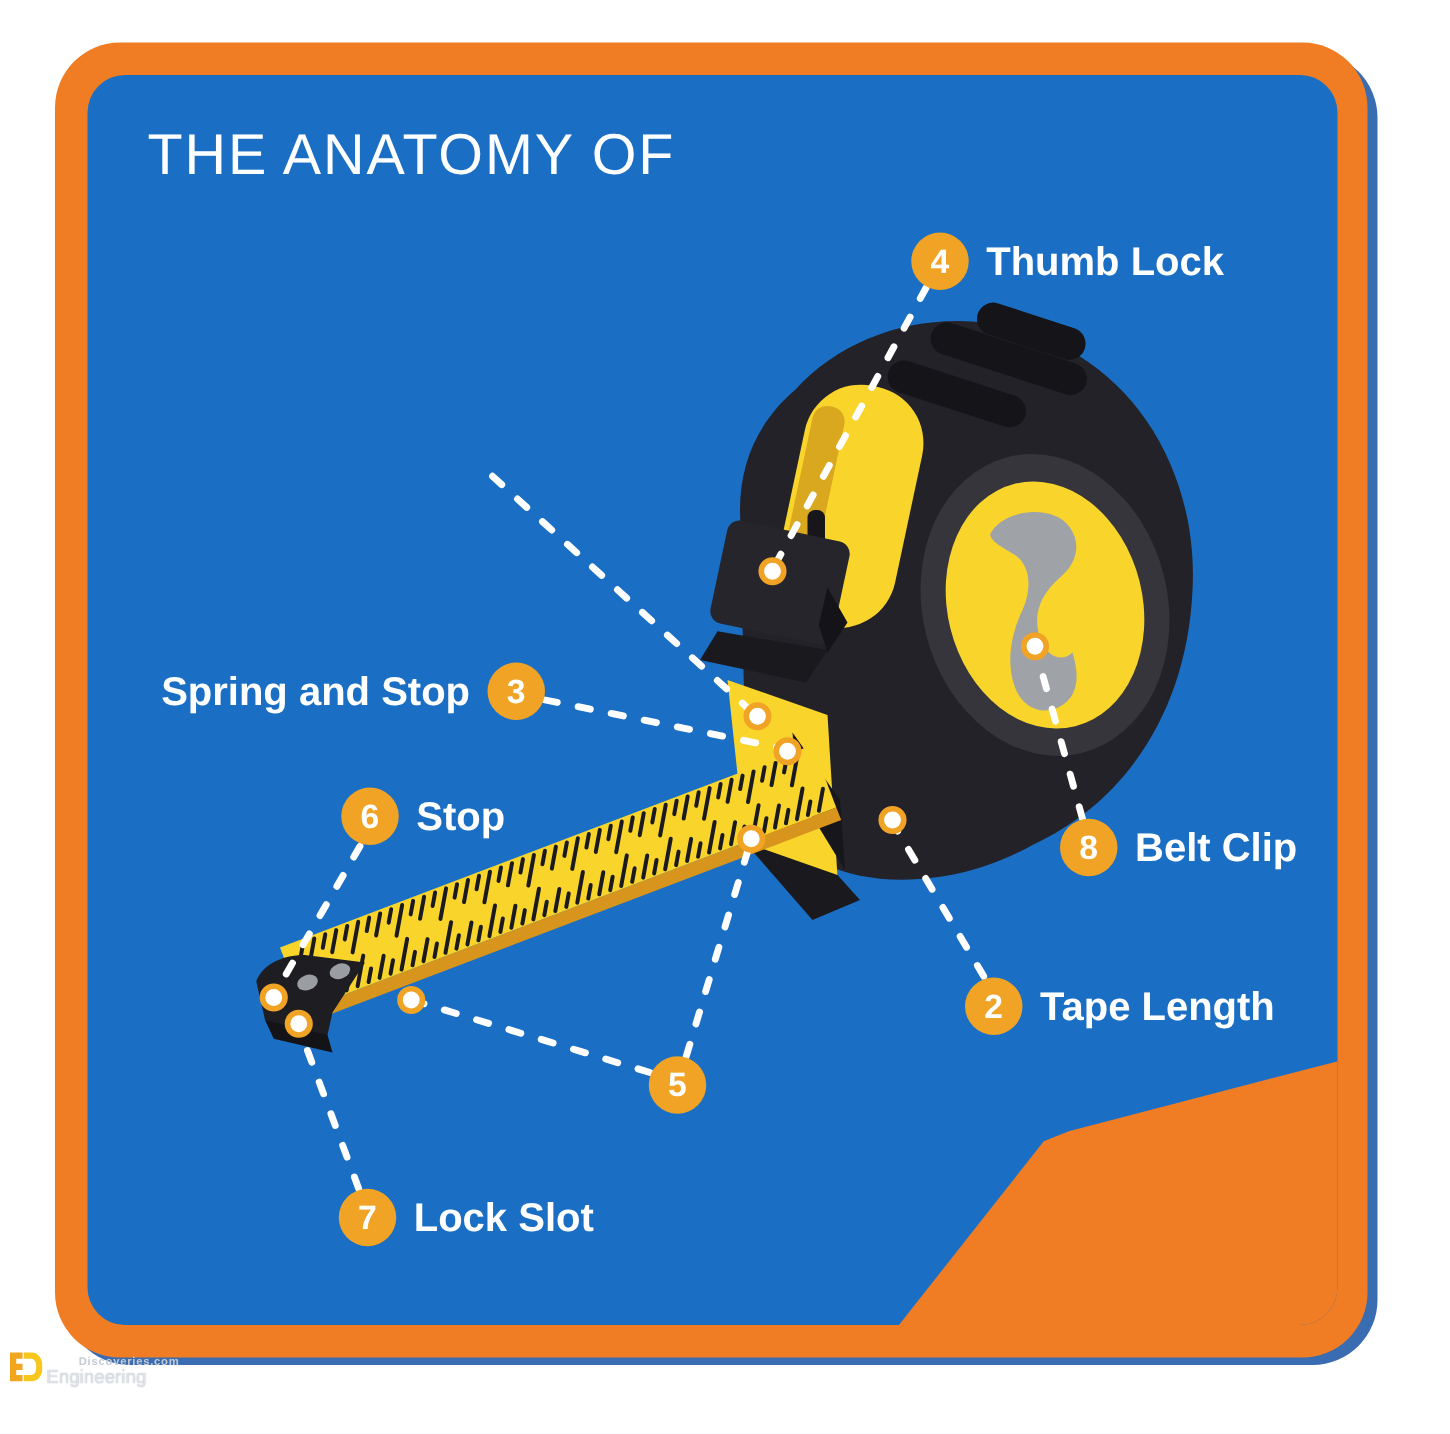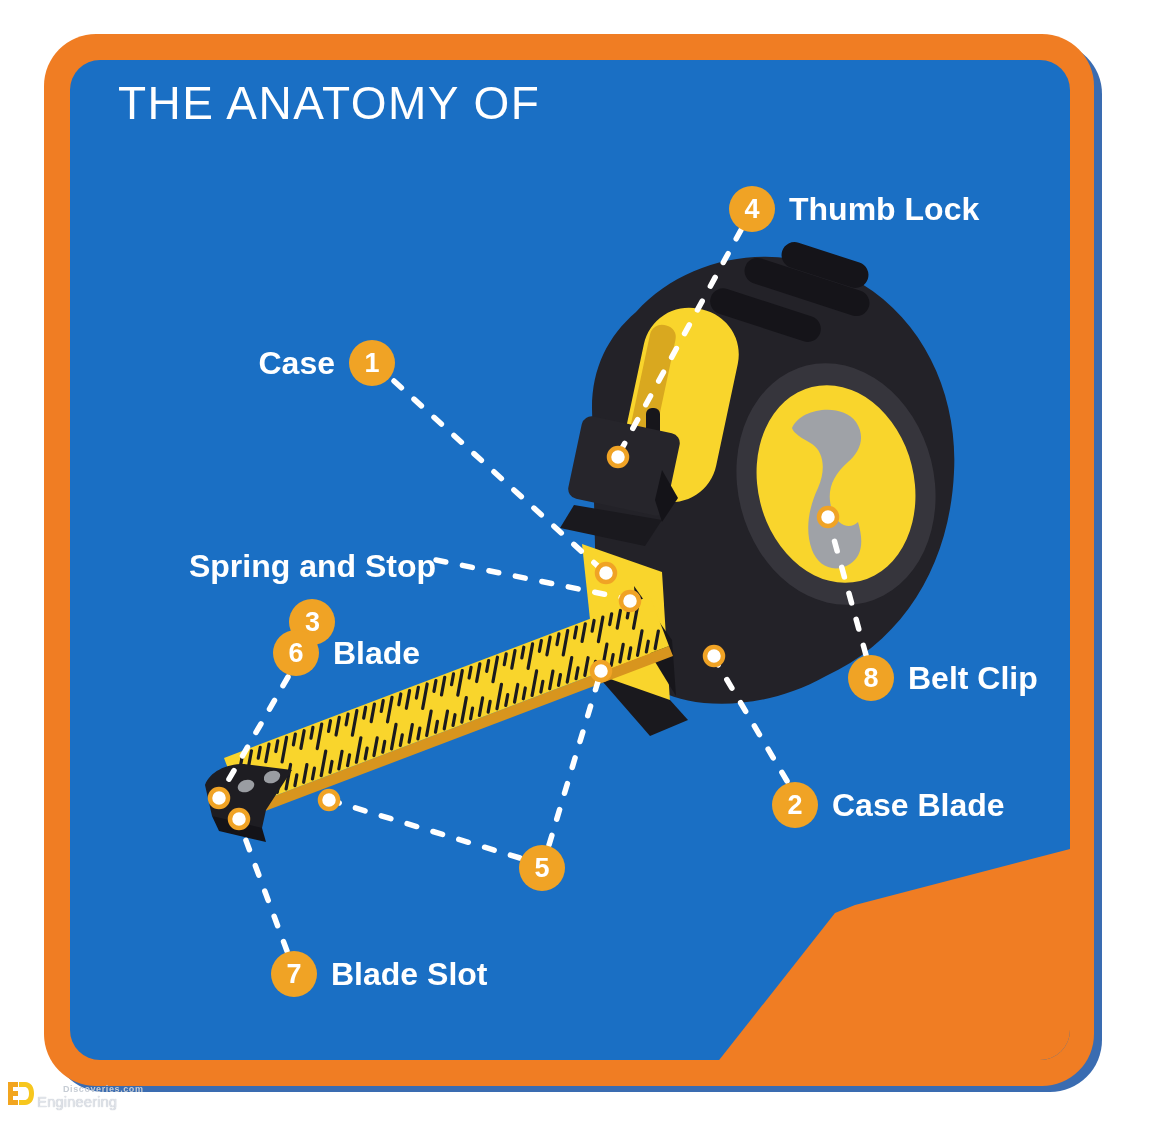--- a/index.html
+++ b/index.html
@@ -14,41 +14,41 @@
   .frame{
     position:absolute;left:44px;top:34px;width:1050px;height:1052px;
     border-radius:52px;background:#f07d23;
   }
   .panel{
     position:absolute;left:70px;top:60px;width:1000px;height:1000px;
     border-radius:30px;background:#1a6fc4;
   }
   .overlay-svg{position:absolute;left:0;top:0;width:1160px;height:1147px;}
 
-  .title{position:absolute;left:118px;top:76px;color:#ffffff;line-height:1.18;}
+  .title{position:absolute;left:118px;top:96px;color:#ffffff;line-height:1.18;}
   .title .t1{display:block;font-size:46px;font-weight:400;letter-spacing:1.5px;}
   .title .t2{display:block;font-size:51px;font-weight:700;letter-spacing:.5px;}
 
   .label{position:absolute;display:flex;align-items:center;gap:14px;height:46px;}
   .label .txt{color:#ffffff;font-size:32px;font-weight:700;white-space:nowrap;text-align:right;}
   .badge{
     width:46px;height:46px;border-radius:50%;background:#f0a325;flex:0 0 46px;
     display:flex;align-items:center;justify-content:center;
     color:#ffffff;font-size:27px;font-weight:700;
   }
   
   .l-thumb{left:729px;top:186px;}
   .l-hook{left:273px;top:630px;}
   .l-hookslot{left:271px;top:951px;}
   .l-blade{left:519px;top:845px;}
   .l-caselen{left:772px;top:782px;}
   .l-beltclip{left:848px;top:655px;}
   
   .l-case{right:765px;top:340px;}
-  .l-spring{right:724px;top:548px;flex-direction:column;}
+  .l-spring{right:724px;top:530px;}
 
   .watermark{position:absolute;left:8px;top:1080px;display:flex;align-items:flex-end;gap:3px;}
   .wm-text{display:flex;flex-direction:column;line-height:1.05;}
   .wm-top{font-size:9px;letter-spacing:.6px;color:#c6ccd4;font-weight:700;margin-left:26px;}
   .wm-bottom{font-size:15px;font-weight:400;color:#dfe3e9;text-shadow:0 0 1px #a7adb7;}
 </style>
 </head>
 <body>
 
 <div class="canvas">
@@ -235,46 +235,42 @@
       <circle cx="329" cy="800" r="9"></circle>
       <circle cx="714" cy="656" r="9"></circle>
       <circle cx="828" cy="517" r="9"></circle>
     </g>
   </svg>
 
   <div class="title">
     <span class="t1">THE ANATOMY OF</span>
   </div>
 
-  <div class="label l-case">
-    <span class="txt">Case</span>
-    <span class="badge">1</span>
-  </div>
   <div class="label l-spring">
     <span class="txt">Spring and Stop</span>
     <span class="badge">3</span>
   </div>
   <div class="label l-thumb">
     <span class="badge">4</span>
     <span class="txt">Thumb Lock</span>
   </div>
   <div class="label l-hook">
     <span class="badge">6</span>
-    <span class="txt">Blade</span>
+    <span class="txt">Stop</span>
   </div>
   <div class="label l-hookslot">
     <span class="badge">7</span>
-    <span class="txt">Blade Slot</span>
+    <span class="txt">Lock Slot</span>
   </div>
   <div class="label l-blade">
     <span class="badge">5</span>
   </div>
   <div class="label l-caselen">
     <span class="badge">2</span>
-    <span class="txt">Case Blade</span>
+    <span class="txt">Tape Length</span>
   </div>
   <div class="label l-beltclip">
     <span class="badge">8</span>
     <span class="txt">Belt Clip</span>
   </div>
 
   <div class="watermark">
     <svg width="26" height="30" viewBox="0 0 26 30">
       <path d="M0 2 h10 v5 h-5 v4 h5 v5 h-5 v4 h5 v5 H0 Z" fill="#f2a51f"></path>
       <path d="M11 2 h6 c6 0 9 5 9 11.5 S23 25 17 25 h-6 v-5 h5.5 c3 0 4.5-2.5 4.5-6.5 S19.5 7 16.5 7 H11 Z" fill="#f7c71e"></path>

